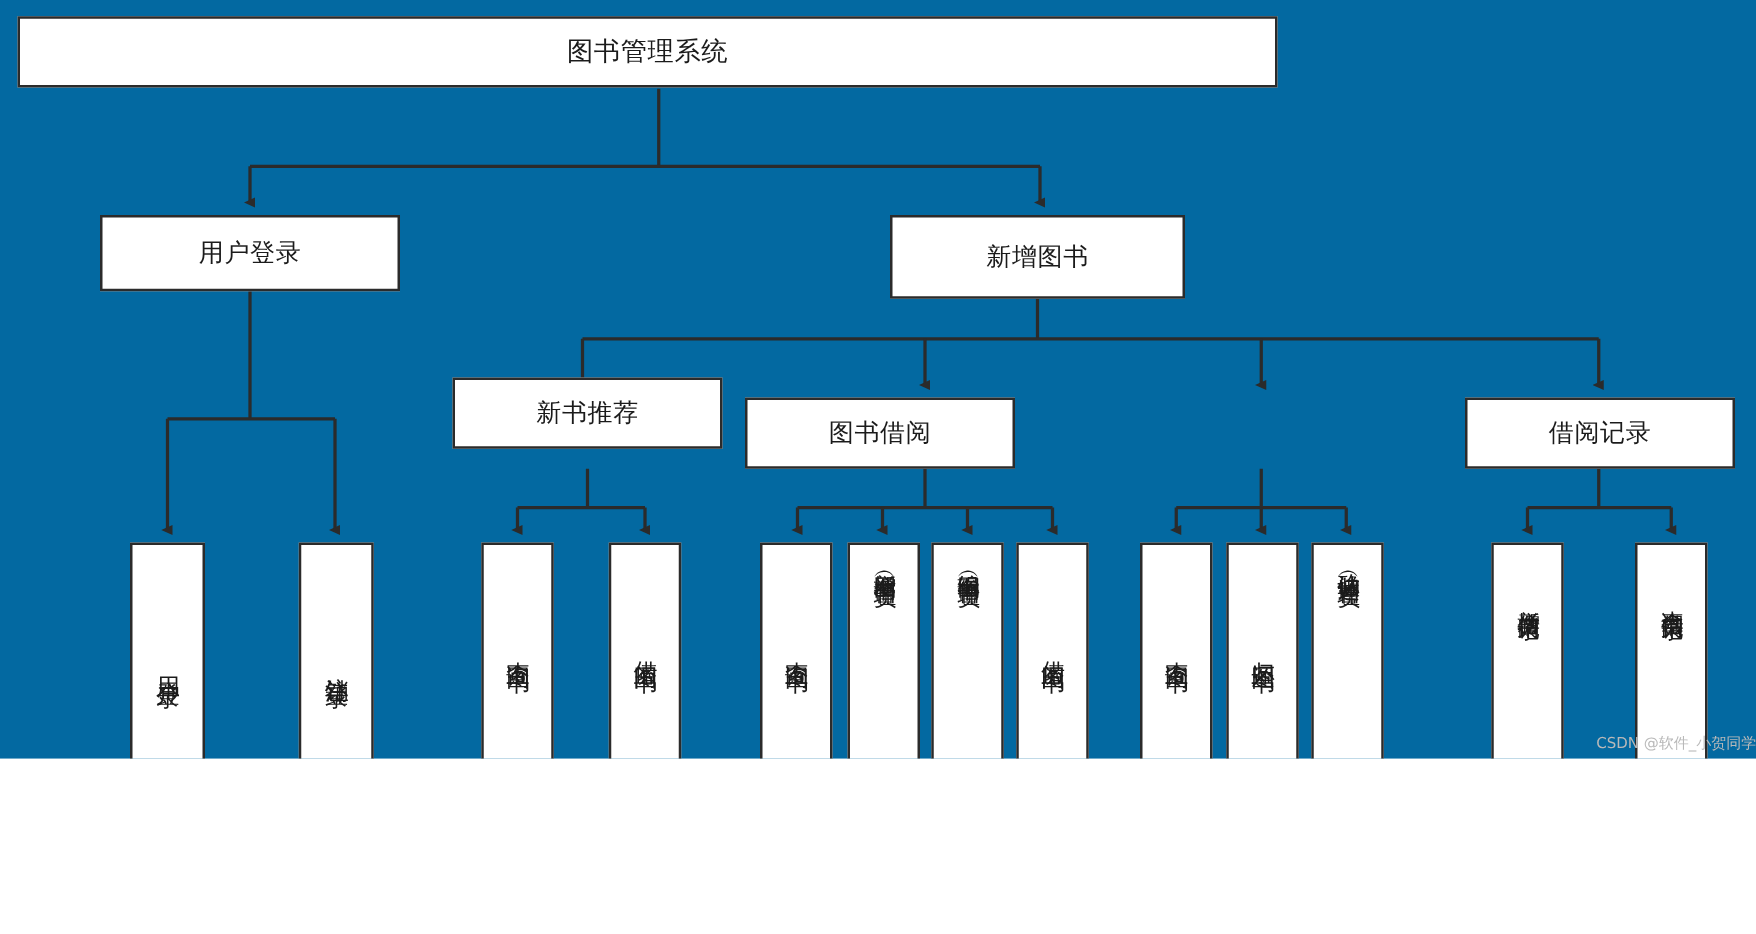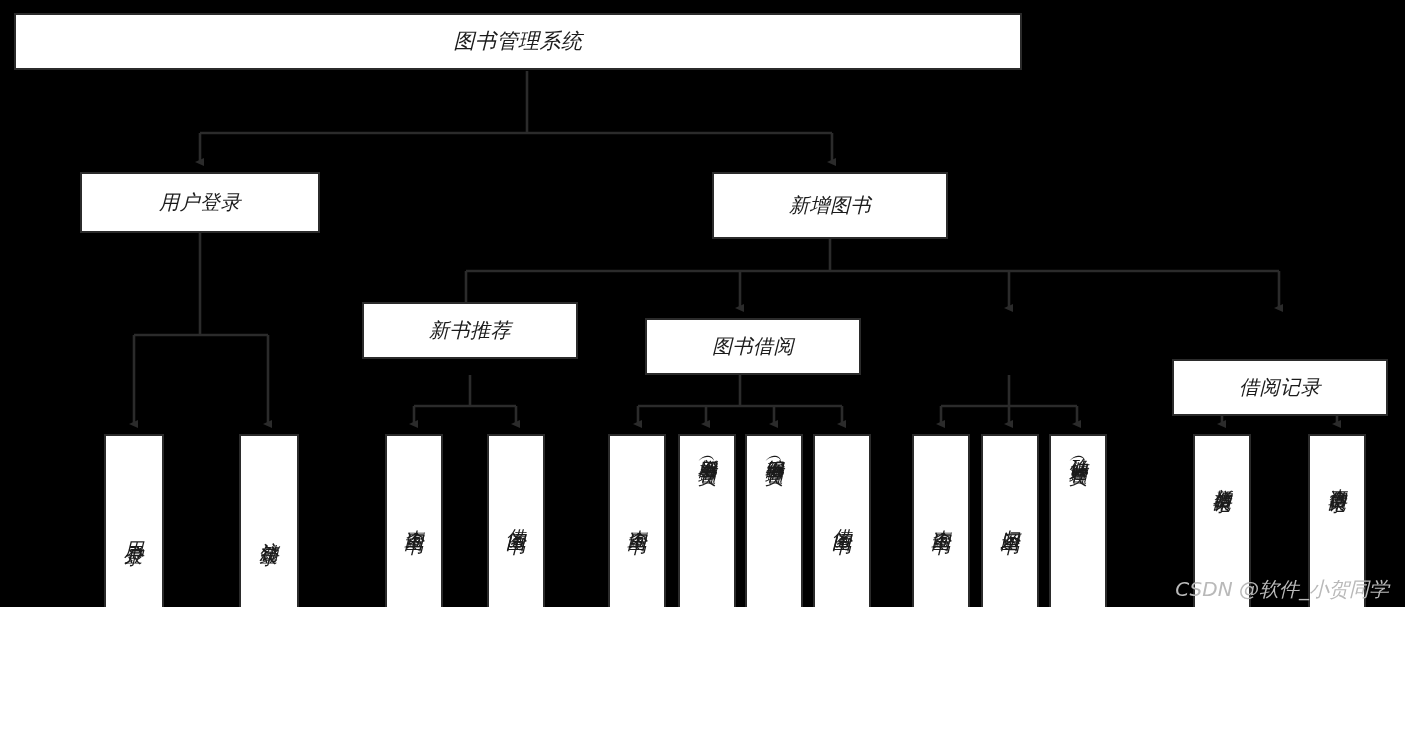--- a/index.html
+++ b/index.html
@@ -4,24 +4,23 @@
 <style>
   html, body {
     margin: 0;
     padding: 0;
     background: #ffffff;
   }
   #canvas {
     position: relative;
     width: 1405px;
     height: 607px;
-    background: #000000;
+    background: #0369a1;
     font-family: "DejaVu Sans", "Liberation Sans", sans-serif;
     overflow: hidden;
-    font-style: italic;
   }
   svg.wires {
     position: absolute;
     left: 0;
     top: 0;
     width: 1405px;
     height: 747px;
     pointer-events: none;
   }
   .node {
@@ -61,23 +60,23 @@
     letter-spacing: 2.5px;
     line-height: 1.0;
     max-height: 100%;
   }
   .node.vert.tall .lbl {
     font-size: 18px;
     letter-spacing: 1.5px;
   }
   .watermark {
     position: absolute;
-    right: 16px;
+    right: 0;
     bottom: 4px;
-    font-size: 20px;
+    font-size: 12px;
     color: #b9b9b9;
     white-space: nowrap;
     font-family: "DejaVu Sans", "Liberation Sans", sans-serif;
   }
 </style>
 </head>
 <body>
 
 <div id="canvas">
 
@@ -138,24 +137,24 @@
   <div class="node horiz" style="left:80px; top:172px; width:240px; height:61px;">
     <span class="lbl">用户登录</span>
   </div>
   <div class="node horiz" style="left:712px; top:172px; width:236px; height:67px;">
     <span class="lbl">新增图书</span>
   </div>
 
   <div class="node horiz" style="left:362px; top:302px; width:216px; height:57px;">
     <span class="lbl">新书推荐</span>
   </div>
-  <div class="node horiz" style="left:645px; top:318px; width:216px; height:57px;">
+  <div class="node horiz" style="left:596px; top:318px; width:216px; height:57px;">
     <span class="lbl">图书借阅</span>
   </div>
-  <div class="node horiz" style="left:1172px; top:318px; width:216px; height:57px;margin-top:41px;">
+  <div class="node horiz" style="left:1172px; top:318px; width:216px; height:57px;">
     <span class="lbl">借阅记录</span>
   </div>
 
   <div class="node vert" style="left:104px; top:434px; width:60px; height:299px; padding-top:90px;">
     <span class="lbl">用户登录</span>
   </div>
   <div class="node vert" style="left:239px; top:434px; width:60px; height:299px; padding-top:90px;">
     <span class="lbl">注销登录</span>
   </div>
 

